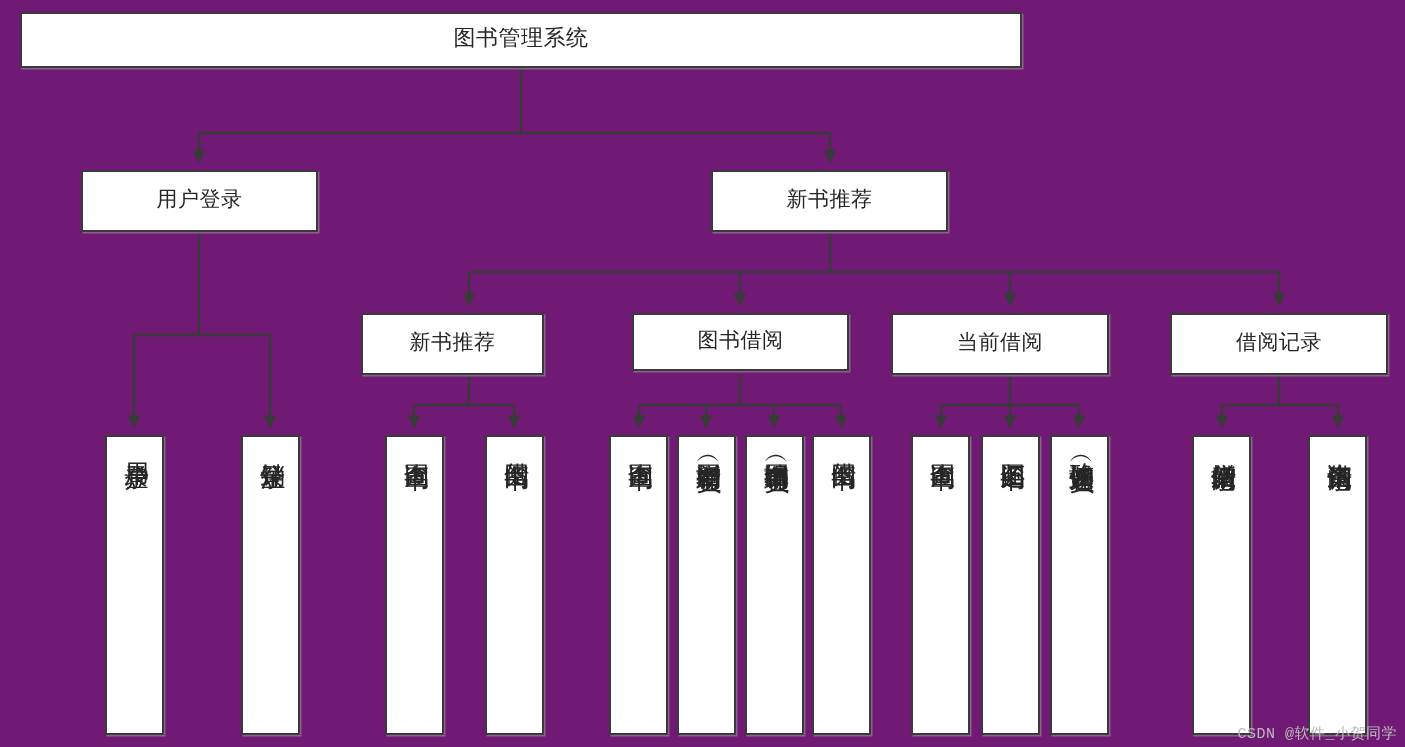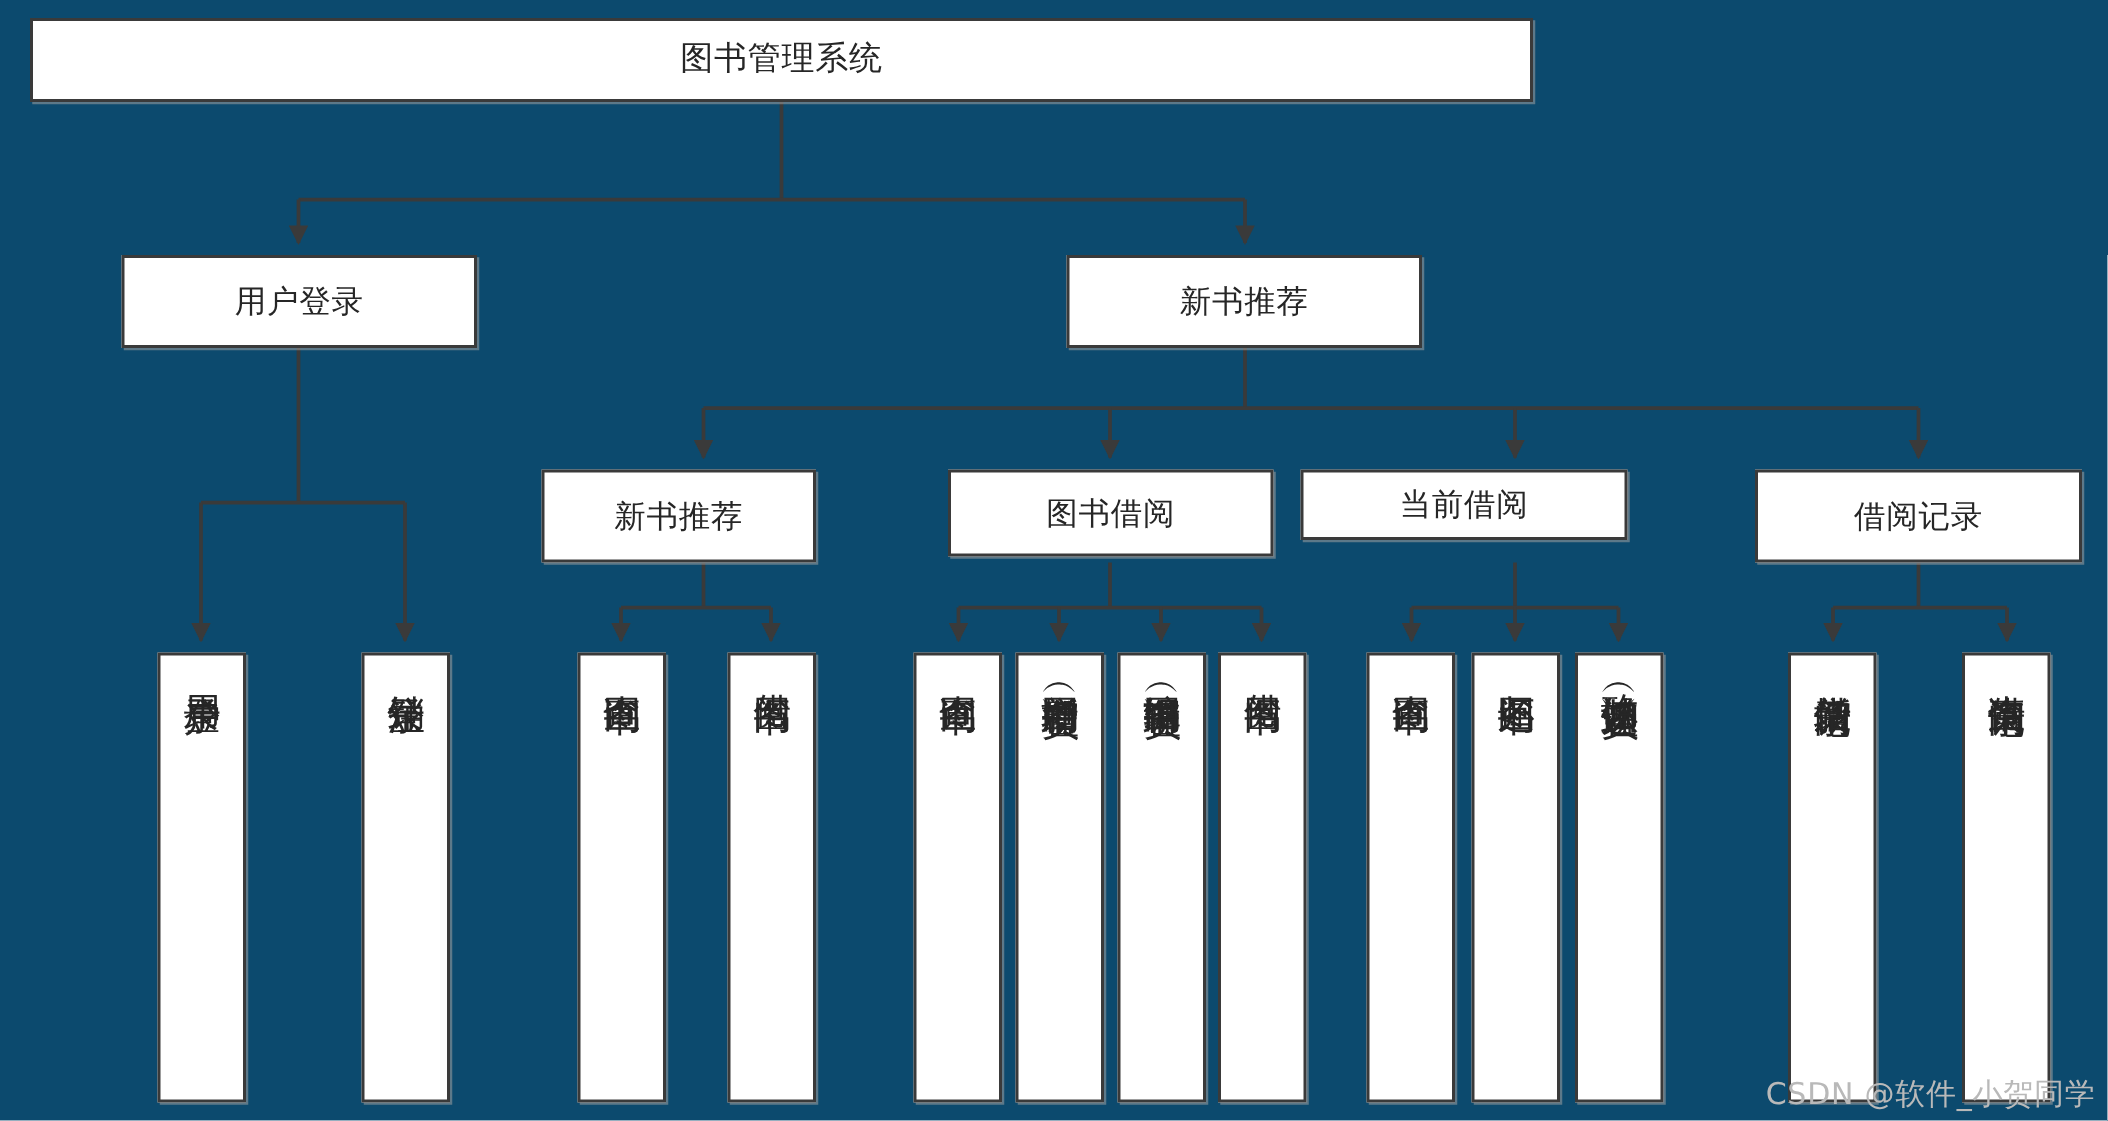--- a/index.html
+++ b/index.html
@@ -7,22 +7,23 @@
     padding: 0;
     background: #ffffff;
   }
   body {
     font-family: "DejaVu Sans", "Liberation Sans", sans-serif;
   }
   #diagram-root {
     position: relative;
     width: 1405px;
     height: 747px;
-    background: #0c4a6e;
+    background: #701a75;
     overflow: hidden;
+    font-family: Liberation Mono, monospace;
   }
   svg.edges {
     position: absolute;
     left: 0;
     top: 0;
     width: 1405px;
     height: 747px;
     pointer-events: none;
   }
   .node {
@@ -58,21 +59,21 @@
     text-orientation: upright;
     font-size: 25px;
     line-height: 1.02;
     letter-spacing: 1px;
     margin: 0 auto;
   }
   .watermark {
     position: absolute;
     right: 8px;
     bottom: 4px;
-    font-size: 20px;
+    font-size: 15px;
     color: #b9b9b9;
     letter-spacing: 0.5px;
     white-space: nowrap;
     user-select: none;
   }
 </style>
 </head>
 <body>
 
 <div id="diagram-root">
@@ -137,21 +138,21 @@
   <div class="node horiz" style="left:711px; top:170px; width:237px; height:62px;">
     <span class="label">新书推荐</span>
   </div>
 
   <div class="node horiz" style="left:361px; top:313px; width:183px; height:62px;">
     <span class="label">新书推荐</span>
   </div>
   <div class="node horiz" style="left:632px; top:313px; width:217px; height:58px;">
     <span class="label">图书借阅</span>
   </div>
-  <div class="node horiz" style="left:867px; top:313px; width:218px; height:47px;">
+  <div class="node horiz" style="left:891px; top:313px; width:218px; height:62px;">
     <span class="label">当前借阅</span>
   </div>
   <div class="node horiz" style="left:1170px; top:313px; width:218px; height:62px;">
     <span class="label">借阅记录</span>
   </div>
 
   <div class="node vert" style="left:105px; top:435px; width:59px; height:300px;">
     <span class="label">用户登录</span>
   </div>
   <div class="node vert" style="left:241px; top:435px; width:59px; height:300px;">

